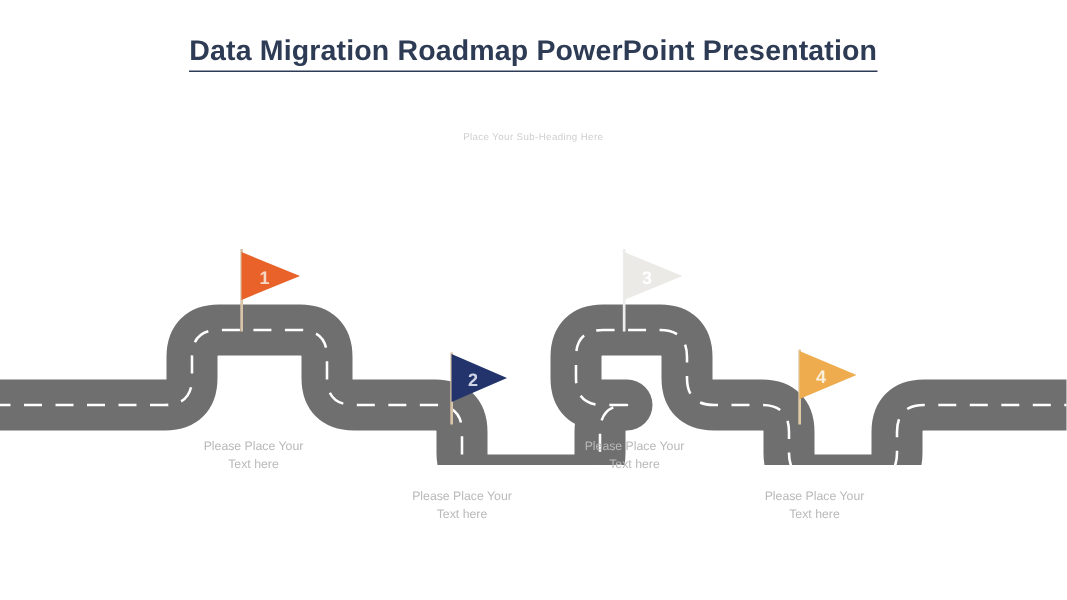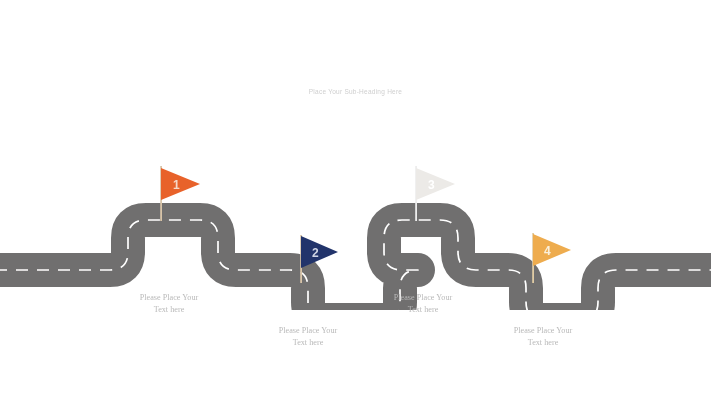--- a/index.html
+++ b/index.html
@@ -49,28 +49,30 @@
   }
   .flag svg{display:block;overflow:visible;}
 
   .caption{
     position:absolute;
     width:150px;
     text-align:center;
     font-size:8.2px;
     line-height:11.5px;
     color:#b9b9b9;
-    font-family:Liberation Serif, serif;
   }
 </style>
 </head>
 <body>
 
 <div class="slide">
 
+  <div class="title">
+    <span>Data Migration Roadmap  PowerPoint Presentation</span>
+  </div>
 
   <div class="subtitle">Place Your Sub-Heading Here</div>
 
   <svg id="road-svg" viewBox="0 0 711 160">
 
     <path d="M -5 120
              L 110 120
              Q 128 120 128 102
              L 128 88
              Q 128 70 146 70

